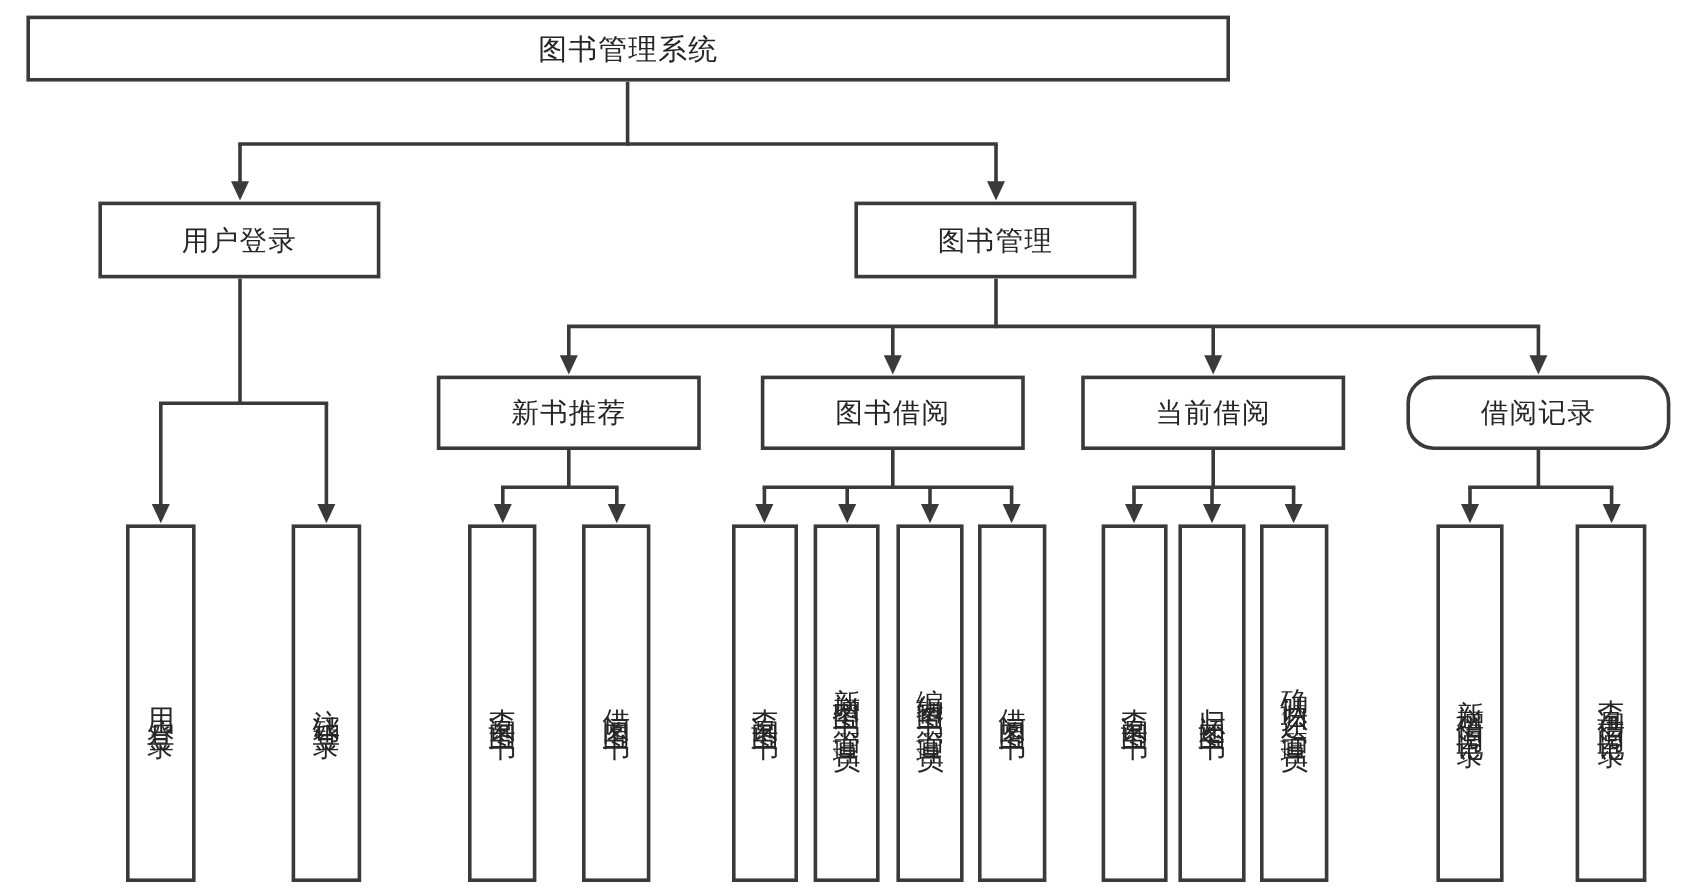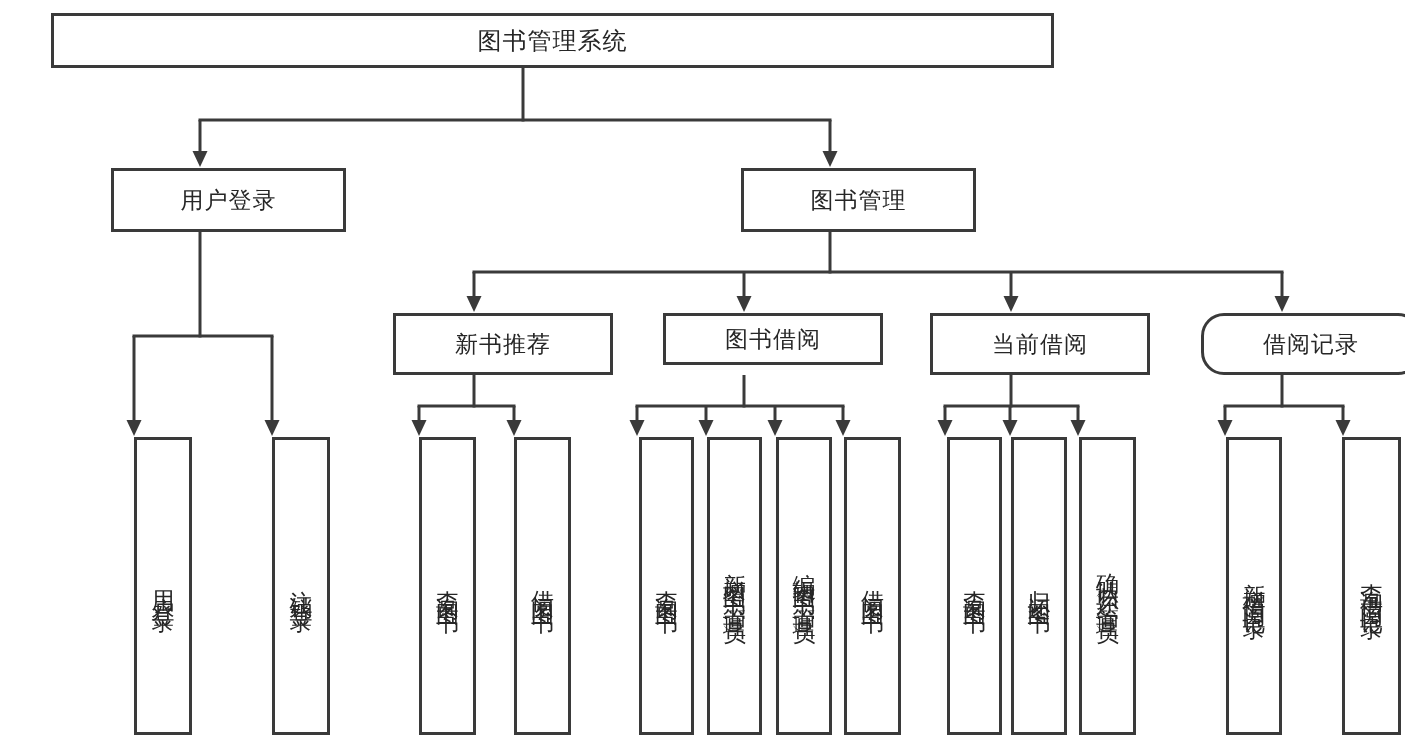--- a/index.html
+++ b/index.html
@@ -18,21 +18,20 @@
   }
   .node {
     position: absolute;
     box-sizing: border-box;
     border: 3px solid #3a3a3a;
     background: #ffffff;
     display: flex;
     align-items: center;
     justify-content: center;
     color: #262626;
-    margin-left: 29px;
   }
   .hnode { font-size: 23px; letter-spacing: 1px; }
   .leaf {
     writing-mode: vertical-rl;
     text-orientation: mixed;
     font-size: 23px;
     letter-spacing: 7px;
     line-height: 1;
   }
   .watermark {
@@ -137,21 +136,21 @@
   <div class="node hnode" style="left:82px; top:168px; width:235px; height:64px;">
     <span>用户登录</span>
   </div>
   <div class="node hnode" style="left:364px; top:313px; width:220px; height:62px;">
     <span>新书推荐</span>
   </div>
 
   <div class="node hnode" style="left:712px; top:168px; width:235px; height:64px;">
     <span>图书管理</span>
   </div>
-  <div class="node hnode" style="left:634px; top:313px; width:220px; height:52px;">
+  <div class="node hnode" style="left:634px; top:313px; width:220px; height:62px;">
     <span>图书借阅</span>
   </div>
   <div class="node hnode" style="left:901px; top:313px; width:220px; height:62px;text-align:right;">
     <span>当前借阅</span>
   </div>
   <div class="node hnode" style="left:1172px; top:313px; width:220px; height:62px;border-radius:23px;">
     <span>借阅记录</span>
   </div>
 
   <div class="node leaf" style="left:105px; top:437px; width:58px; height:298px;">

